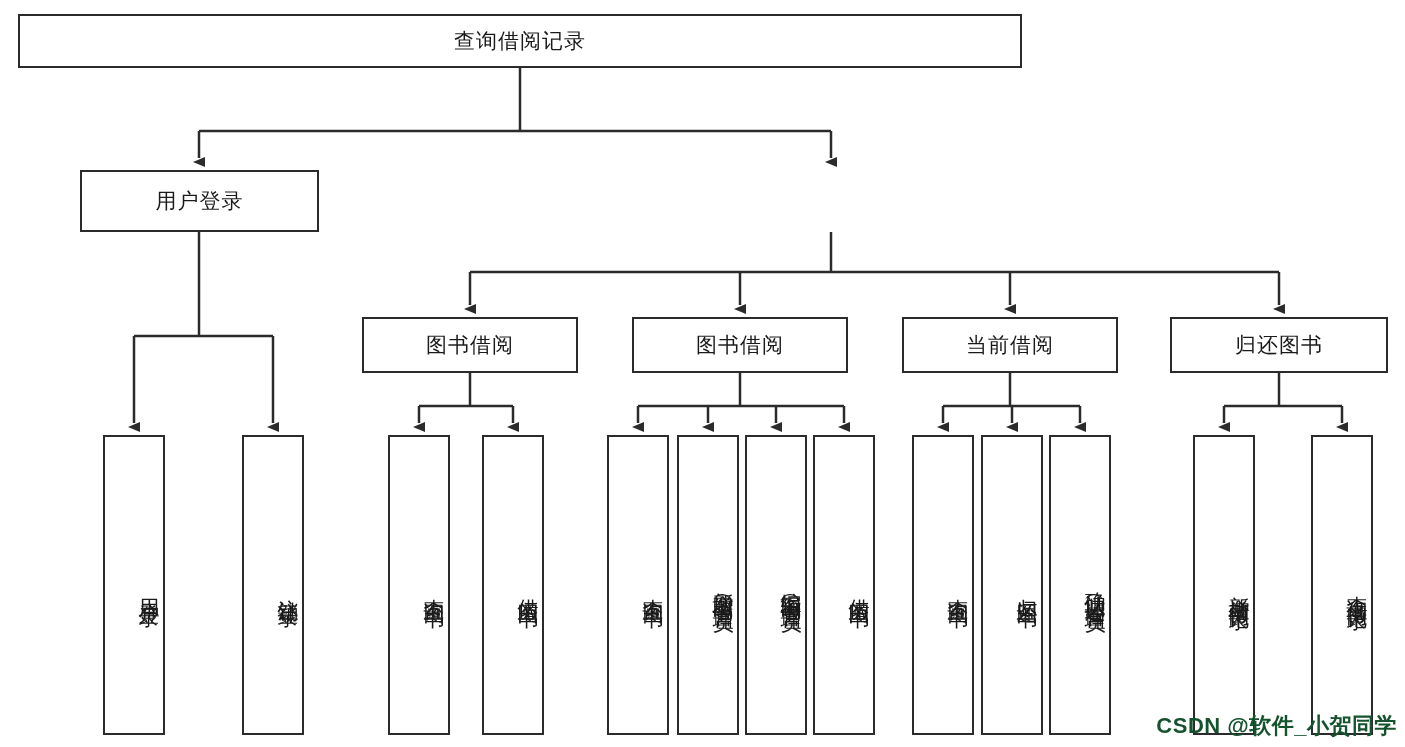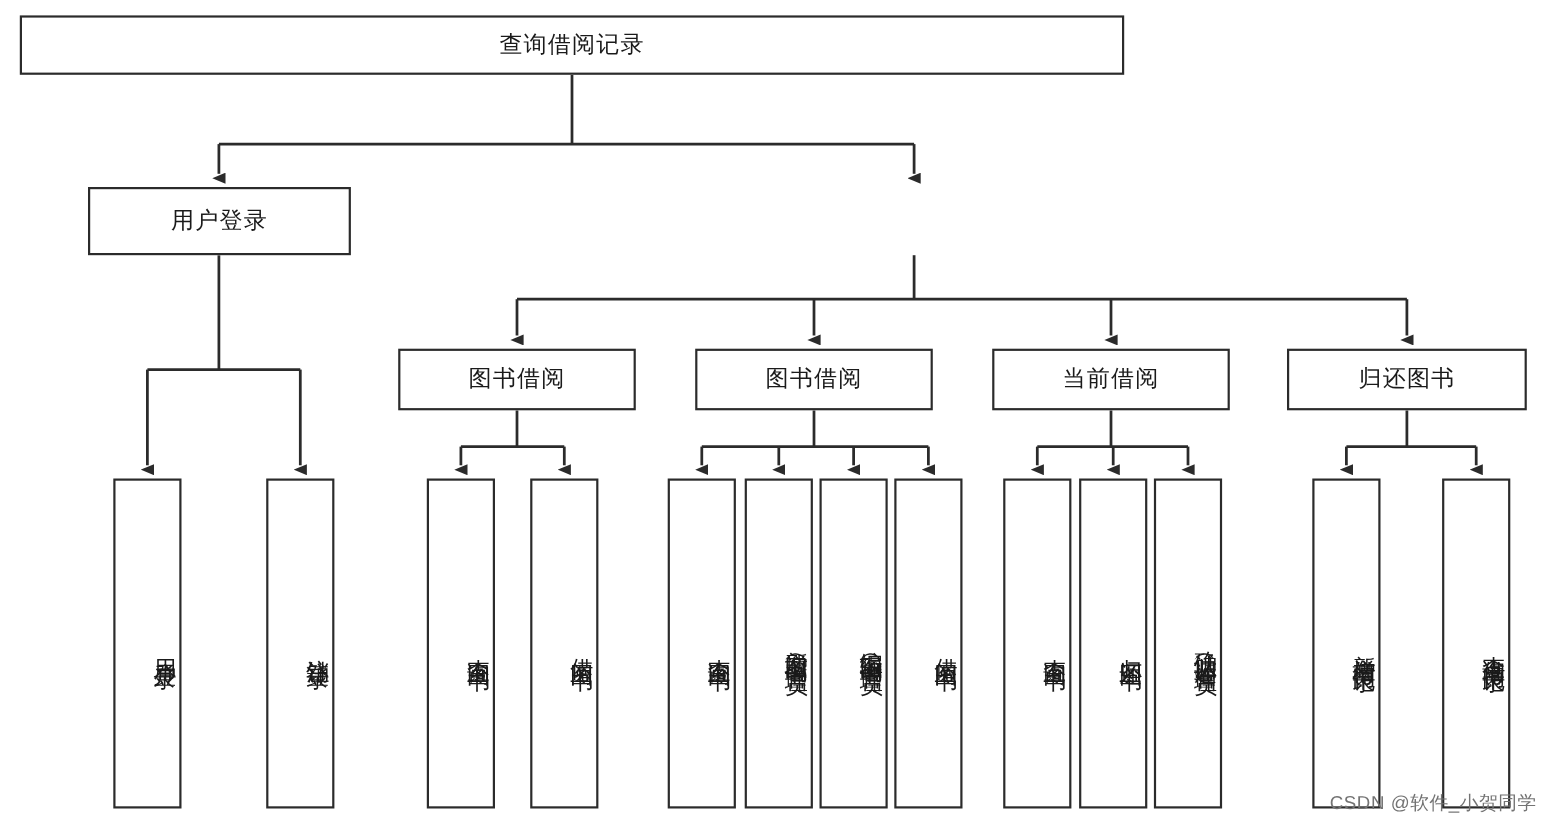--- a/index.html
+++ b/index.html
@@ -54,24 +54,25 @@
     text-orientation: upright;
     white-space: nowrap;
   }
   .node.horizontal .label {
     white-space: nowrap;
   }
   #watermark {
     position: absolute;
     right: 8px;
     bottom: 6px;
-    font-size: 17px;
-    color: #737373;
+    font-size: 22px;
+    color: #14532d;
     letter-spacing: 0.5px;
     white-space: nowrap;
+    font-weight: bold;
   }
 </style>
 </head>
 <body>
 
 <div id="canvas">
 
   <svg class="connectors" viewBox="0 0 1405 747" xmlns="http://www.w3.org/2000/svg">
     <defs>
       <marker id="arrow" markerWidth="10" markerHeight="12" refX="1" refY="6" orient="auto" markerUnits="userSpaceOnUse">

